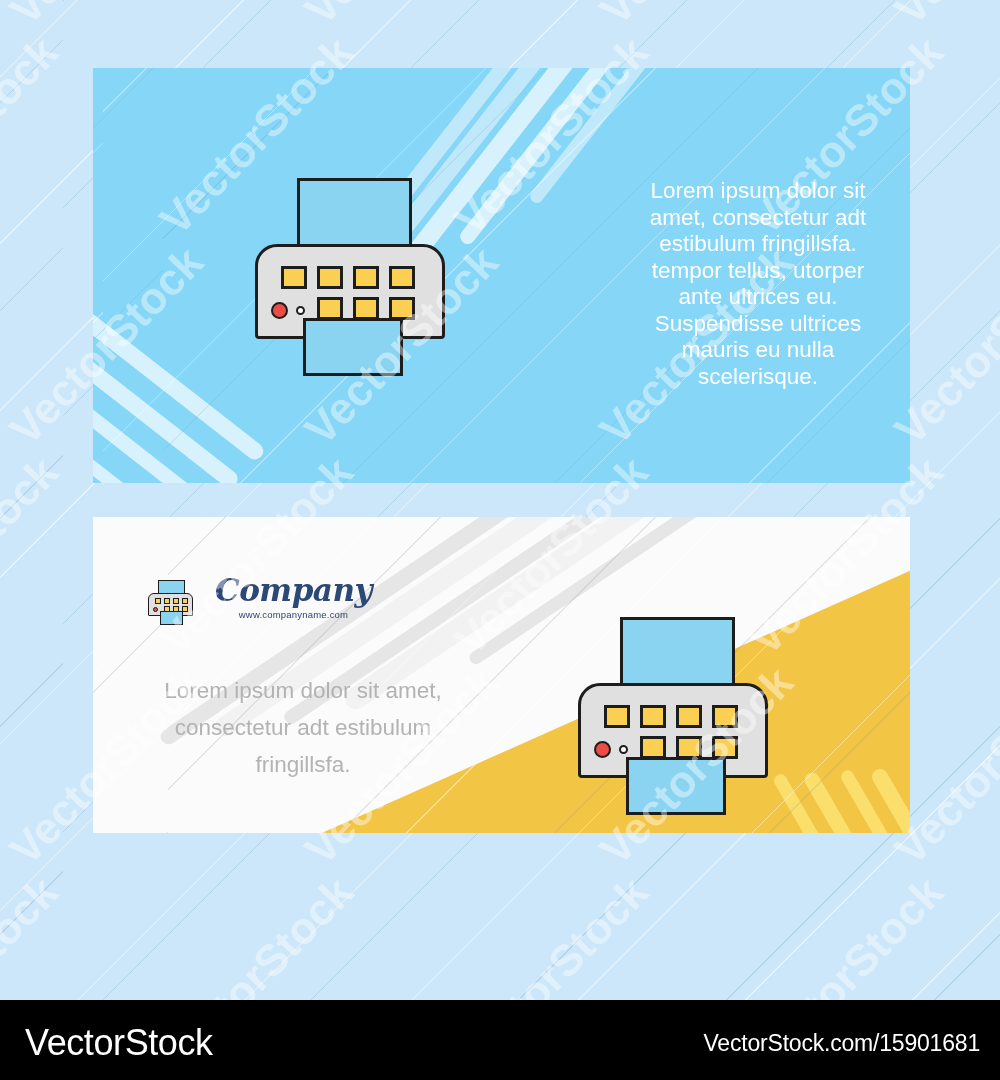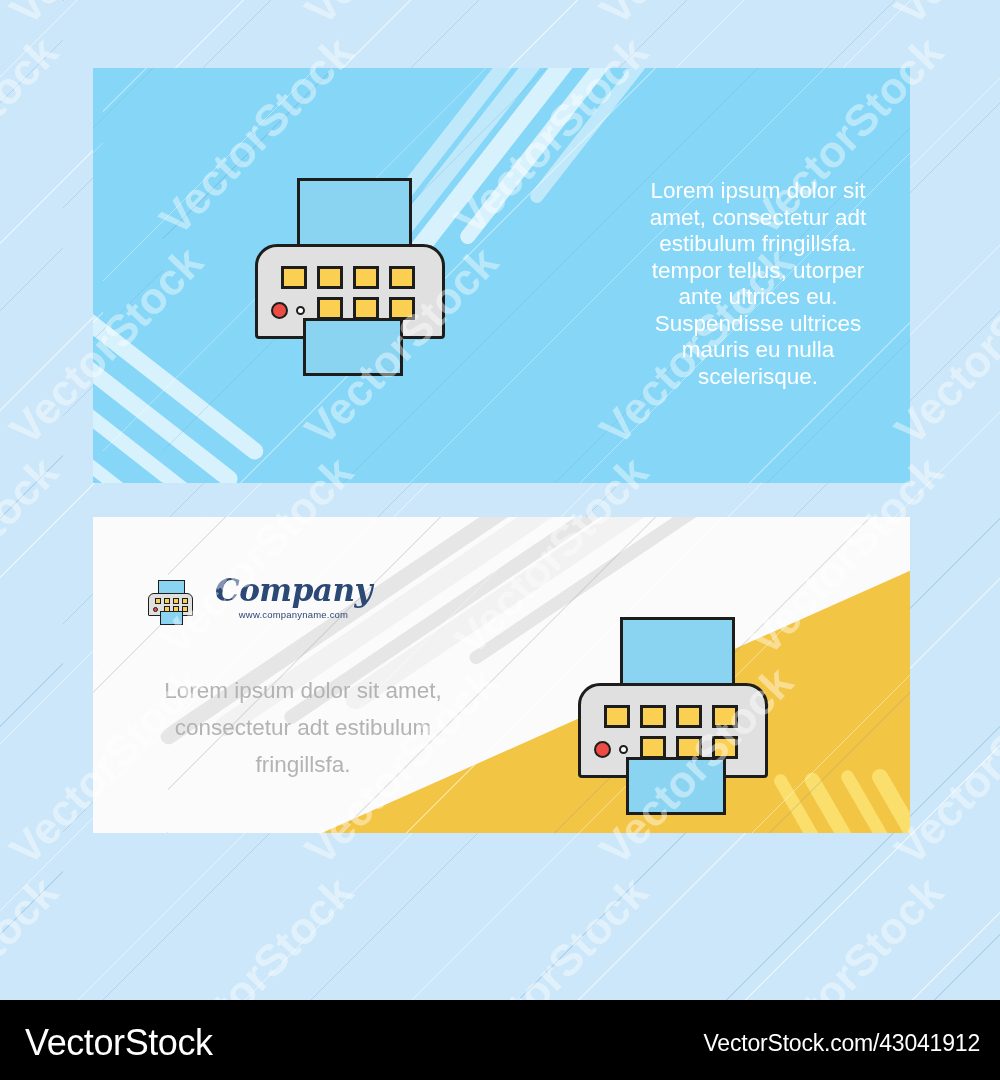--- a/index.html
+++ b/index.html
@@ -402,14 +402,14 @@
     <div class="wm" style="left: 445px; top: 1050px; font-size: 44px;">VectorStock</div>
     <div class="wm" style="left: 740px; top: 1050px; font-size: 44px;">VectorStock</div>
     <div class="wm" style="left: 0px; top: 1260px; font-size: 44px;">VectorStock</div>
     <div class="wm" style="left: 295px; top: 1260px; font-size: 44px;">VectorStock</div>
     <div class="wm" style="left: 590px; top: 1260px; font-size: 44px;">VectorStock</div>
     <div class="wm" style="left: 885px; top: 1260px; font-size: 44px;">VectorStock</div>
   </div>
 
 <div id="footer-bar">
   <div id="footer-brand">VectorStock</div>
-  <div id="footer-url">VectorStock.com/43041912</div>
+  <div id="footer-url">VectorStock.com/15901681</div>
 </div>
 
 </body></html>

